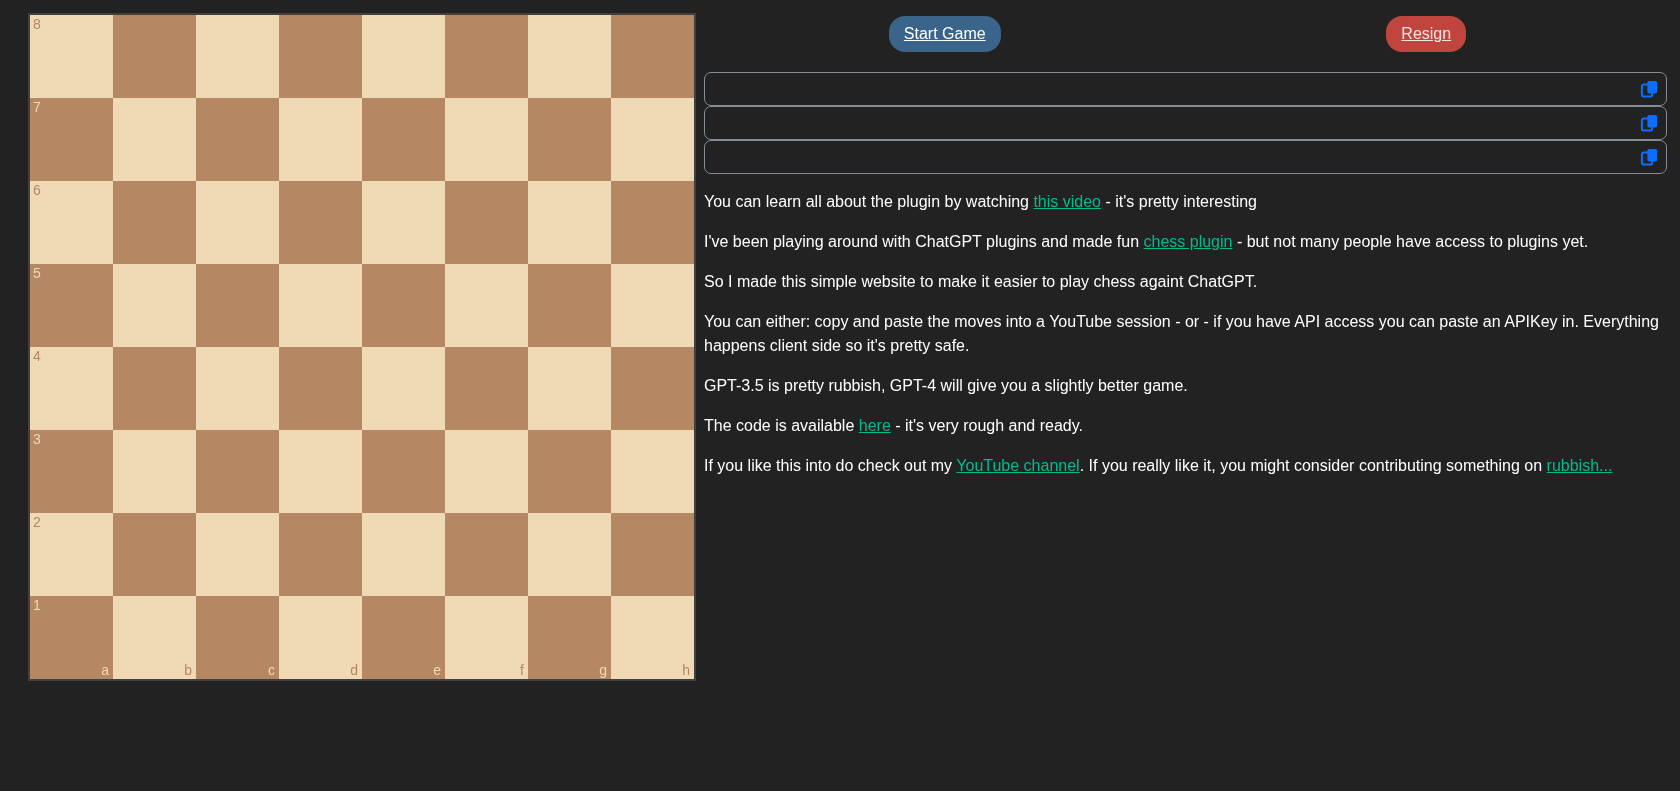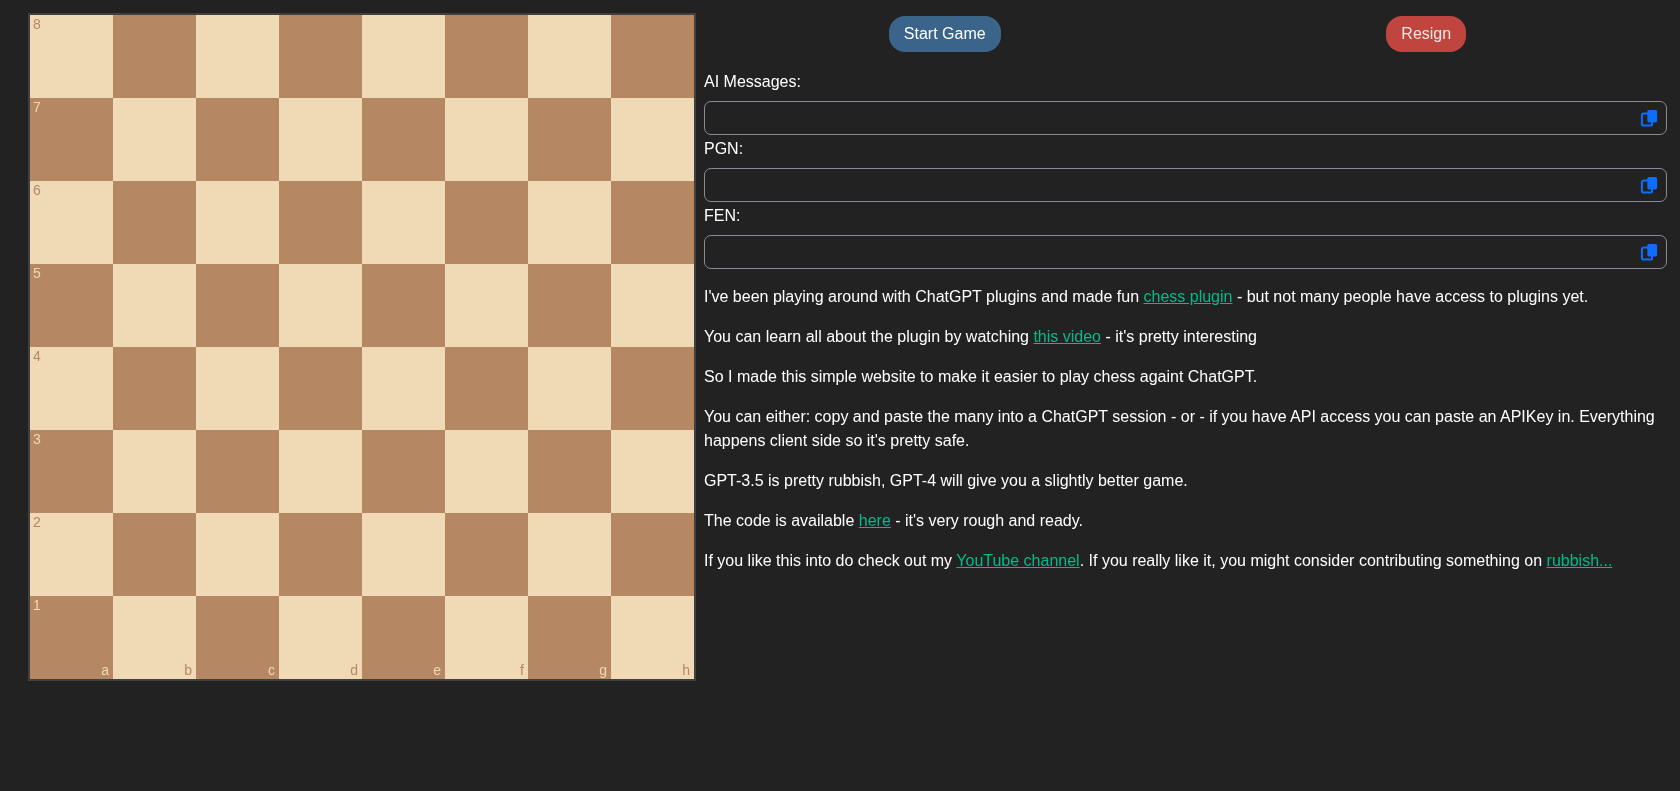--- a/index.html
+++ b/index.html
@@ -47,20 +47,21 @@
   .btn-row { display: flex; margin: 0 0 20px 0; }
   .btn-cell { flex: 1; display: flex; justify-content: center; }
   .btn {
     font-family: inherit;
     font-size: 16px;
     line-height: 20px;
     padding: 8px 15px;
     border: none;
     border-radius: 16px;
     cursor: pointer;
+    text-decoration: underline;
   }
   .btn-primary { background: var(--primary, #3a6489); color: #ffffff; }
   .btn-danger  { background: var(--danger,  #c0453e); color: #f2e6e5; }
 
   .field-label {
     display: block;
     font-size: 16px;
     line-height: 19px;
     margin: 4px 0 10px 0;
     color: #ffffff;
@@ -218,63 +219,60 @@
 
     <div class="btn-row">
       <div class="btn-cell">
         <button class="btn btn-primary">Start Game</button>
       </div>
       <div class="btn-cell">
         <button class="btn btn-danger">Resign</button>
       </div>
     </div>
 
-    <label class="field-label">AI Messages:</label>
     <div class="input-wrap">
       <input type="text" class="text-input" value="" style="">
       <button class="copy-btn">
         <span>
           <svg width="19" height="19" viewBox="0 0 16 16">
             <rect x="1.6" y="4.2" width="8.6" height="10.2" rx="1.6" fill="none" stroke="#0d6efd" stroke-width="1.7"></rect>
             <rect x="6.2" y="1.2" width="8.2" height="10.6" rx="1.4" fill="#0d6efd"></rect>
           </svg>
         </span>
       </button>
     </div>
 
-    <label class="field-label">PGN:</label>
     <div class="input-wrap">
       <input type="text" class="text-input" value="" style="">
       <button class="copy-btn">
         <span>
           <svg width="19" height="19" viewBox="0 0 16 16">
             <rect x="1.6" y="4.2" width="8.6" height="10.2" rx="1.6" fill="none" stroke="#0d6efd" stroke-width="1.7"></rect>
             <rect x="6.2" y="1.2" width="8.2" height="10.6" rx="1.4" fill="#0d6efd"></rect>
           </svg>
         </span>
       </button>
     </div>
 
-    <label class="field-label">FEN:</label>
     <div class="input-wrap">
       <input type="text" class="text-input" value="" style="">
       <button class="copy-btn">
         <span>
           <svg width="19" height="19" viewBox="0 0 16 16">
             <rect x="1.6" y="4.2" width="8.6" height="10.2" rx="1.6" fill="none" stroke="#0d6efd" stroke-width="1.7"></rect>
             <rect x="6.2" y="1.2" width="8.2" height="10.6" rx="1.4" fill="#0d6efd"></rect>
           </svg>
         </span>
       </button>
     </div>
 
     <div class="about" id="about">
+        <p><span>You can learn all about the plugin by watching </span><a>this video</a><span> - it's pretty interesting</span></p>
         <p><span>I've been playing around with ChatGPT plugins and made fun </span><a>chess plugin</a><span> - but not many people have access to plugins yet.</span></p>
-        <p><span>You can learn all about the plugin by watching </span><a>this video</a><span> - it's pretty interesting</span></p>
         <p><span>So I made this simple website to make it easier to play chess againt ChatGPT.</span></p>
-        <p><span>You can either: copy and paste the many into a ChatGPT session - or - if you have API access you can paste an APIKey in. Everything happens client side so it's pretty safe.</span></p>
+        <p><span>You can either: copy and paste the moves into a YouTube session - or - if you have API access you can paste an APIKey in. Everything happens client side so it's pretty safe.</span></p>
         <p><span>GPT-3.5 is pretty rubbish, GPT-4 will give you a slightly better game.</span></p>
         <p><span>The code is available </span><a>here</a><span> - it's very rough and ready.</span></p>
         <p><span>If you like this into do check out my </span><a>YouTube channel</a><span>. If you really like it, you might consider contributing something on </span><a>rubbish...</a></p>
       </div>
 
   </div>
 </div>
 
 </body></html>

